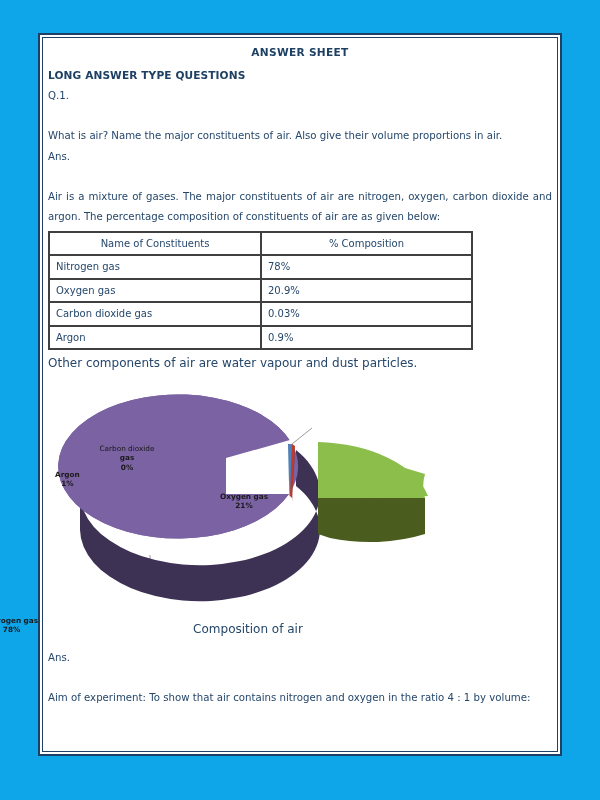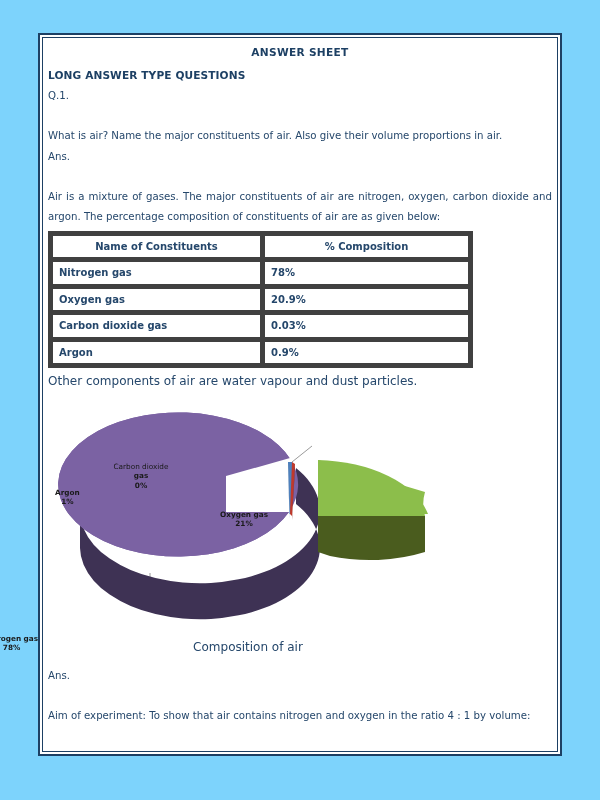--- a/index.html
+++ b/index.html
@@ -5,21 +5,21 @@
   * { box-sizing: border-box; }
   html, body {
     margin: 0; padding: 0;
     width: 600px; height: 800px;
     background: #ffffff;
     font-family: "DejaVu Sans", "Liberation Sans", sans-serif;
   }
   #page {
     position: relative;
     width: 600px; height: 800px;
-    background: #7dd3fc;
+    background: #0ea5e9;
     overflow: hidden;
   }
   
   #frame-outer {
     position: absolute;
     left: 38px; top: 33px;
     width: 524px; height: 723px;
     border: 2px solid #1d4064;
     background: #ffffff;
   }
@@ -71,24 +71,24 @@
   
   .tbl-wrap { margin: 4px 0 2px 0; padding-left: 0px; }
   table.comp {
     border-collapse: collapse;
     width: 425px;
     margin-left: 0px;
     font-size: 10px;
     color: #25476b;
   }
   table.comp td, table.comp th {
-    border: 5px solid #404040;
+    border: 2px solid #404040;
     padding: 4px 6px;
     line-height: 1.35;
-    font-weight: bold;
+    font-weight: normal;
   }
   table.comp th { text-align: center; }
   table.comp td.name { text-align: left; width: 212px; }
   table.comp td.val  { text-align: left; }
   .note-line { margin: 3px 0 0 0; font-size: 12px; color: #25476b; }
   
   .chart-block { position: relative; width: 470px; height: 238px; margin: 2px 0 0 -8px; }
   .chart-caption {
     text-align: center;
     font-size: 12px;
@@ -215,21 +215,21 @@
                        A 112 68 0 0 0 385 120
                        L 278 120 Z" fill="#8cbe4b"></path>
               <path d="M 278 64
                        A 118 70 0 0 1 388 118
                        L 278 120 Z" fill="#8cbe4b"></path>
             </g>
 
             <g></g>
           </svg>
 
-          <div class="pie-label" style="left:101px; top:66px; transform:translateX(-50%);">
+          <div class="pie-label" style="left:87px; top:66px; transform:translateX(-50%);">
             <span class="plain" style="font-weight:normal">Carbon dioxide</span><br>
             <span>gas</span><br>
             <span>0%</span>
           </div>
 
           <div class="pie-label" style="left:15px; top:92px;">
             <span>Argon</span><br>
             <span>1%</span>
           </div>
 

